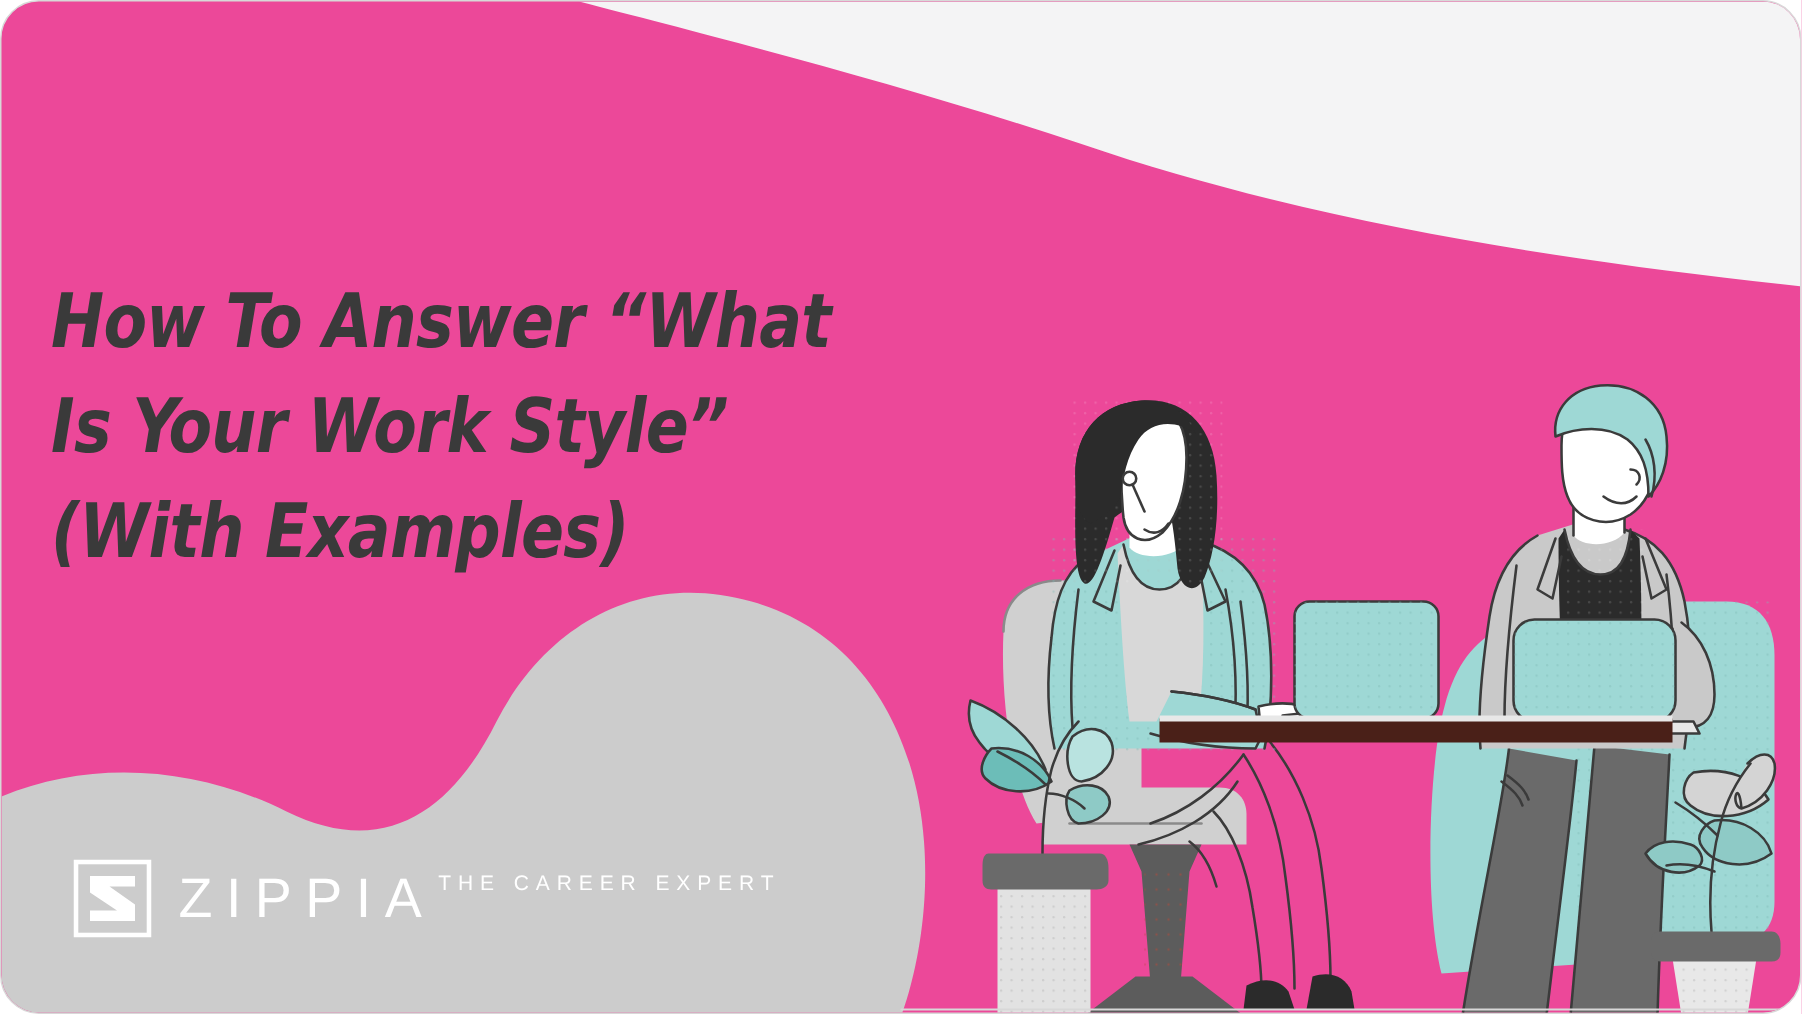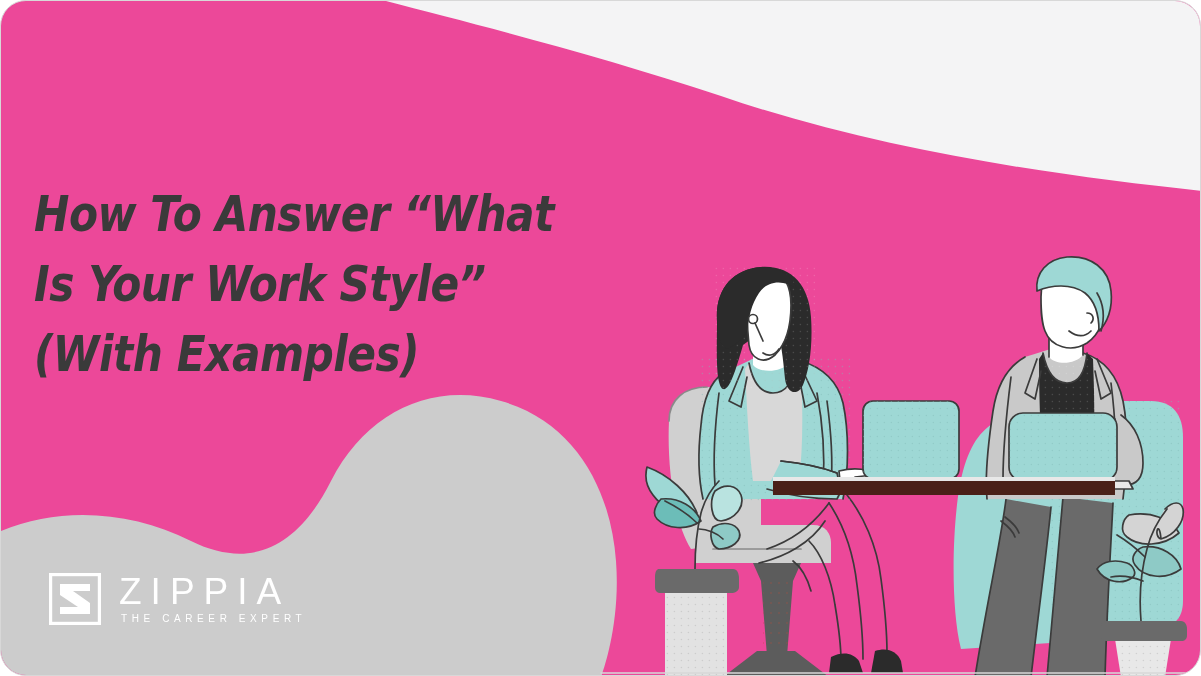--- a/index.html
+++ b/index.html
@@ -68,33 +68,33 @@
     z-index: 25;
   }
   .logo-mark {
     width: 52px;
     height: 52px;
     flex: 0 0 auto;
     margin-right: 18px;
   }
   .logo-text {
     display: flex;
-    flex-direction: column;
+    flex-direction: row;
     justify-content: center;
   }
   .logo-word {
     font-size: 37px;
     font-weight: 400;
     letter-spacing: 9px;
     color: #ffffff;
     line-height: 38px;
     font-family: "Liberation Sans", sans-serif;
   }
   .logo-tag {
-    font-size: 10px;
+    font-size: 14px;
     font-weight: 400;
     letter-spacing: 4.6px;
     color: #ffffff;
     line-height: 12px;
     margin-top: 2px;
     margin-left: 2px;
     font-family: "Liberation Sans", sans-serif;
   }
 </style>
 </head>

